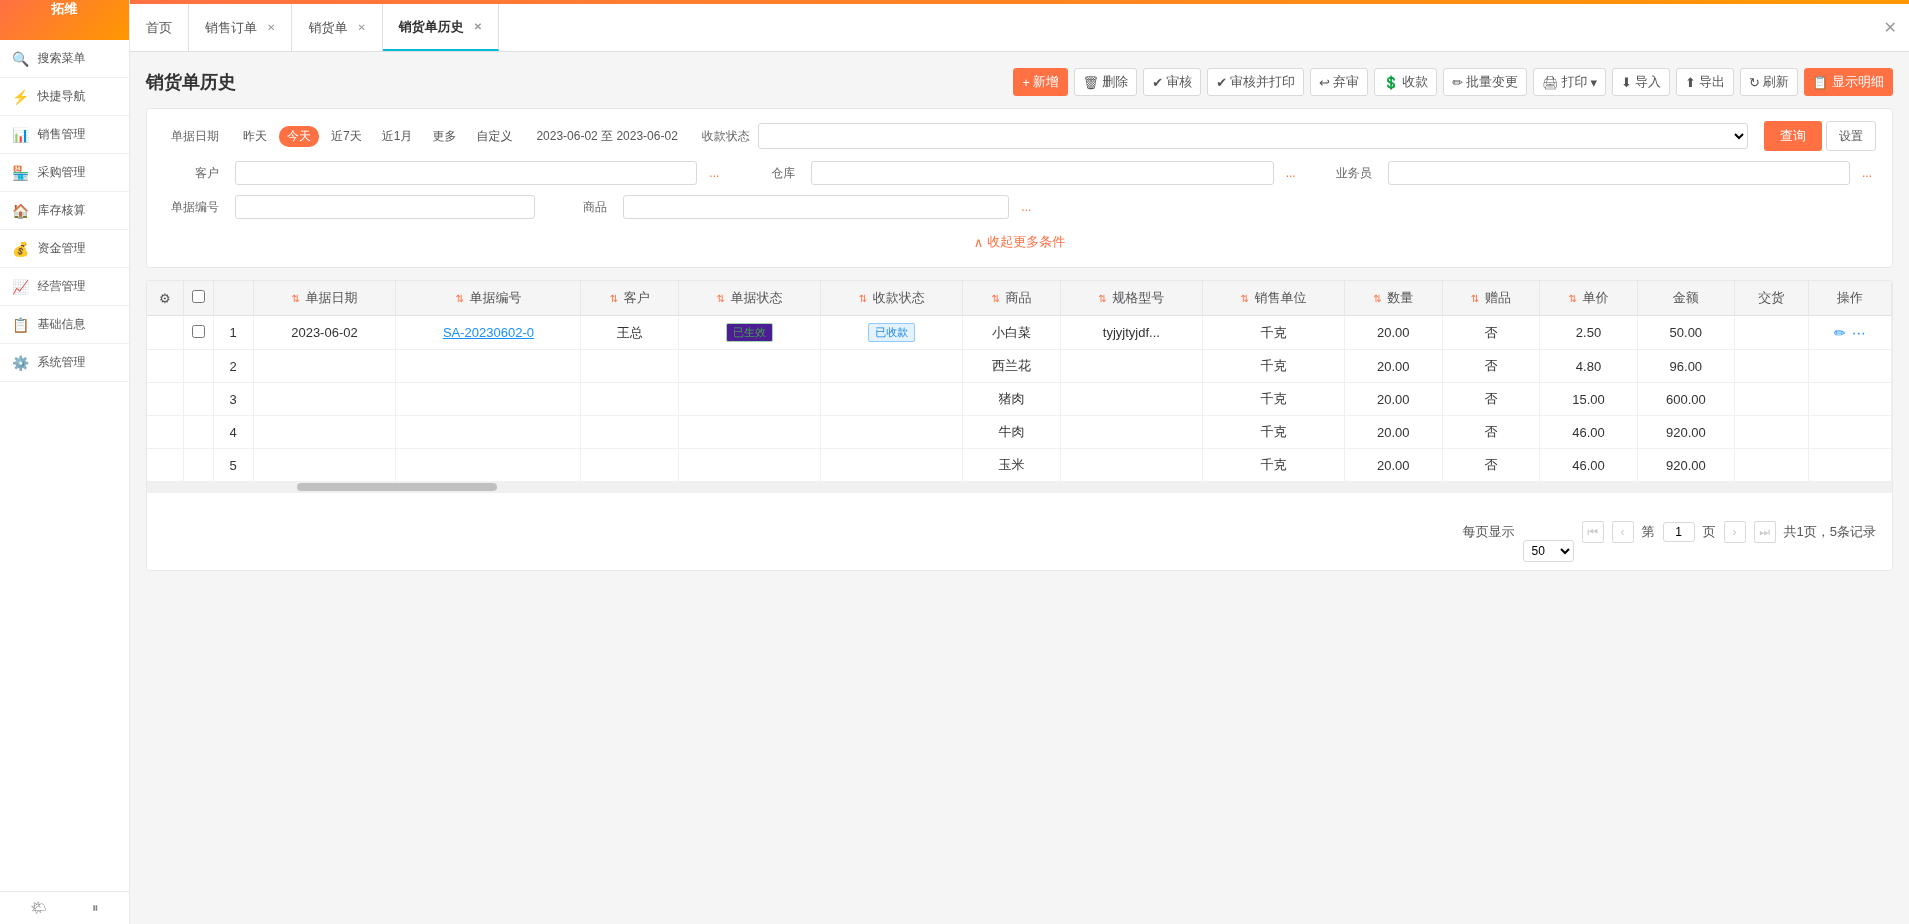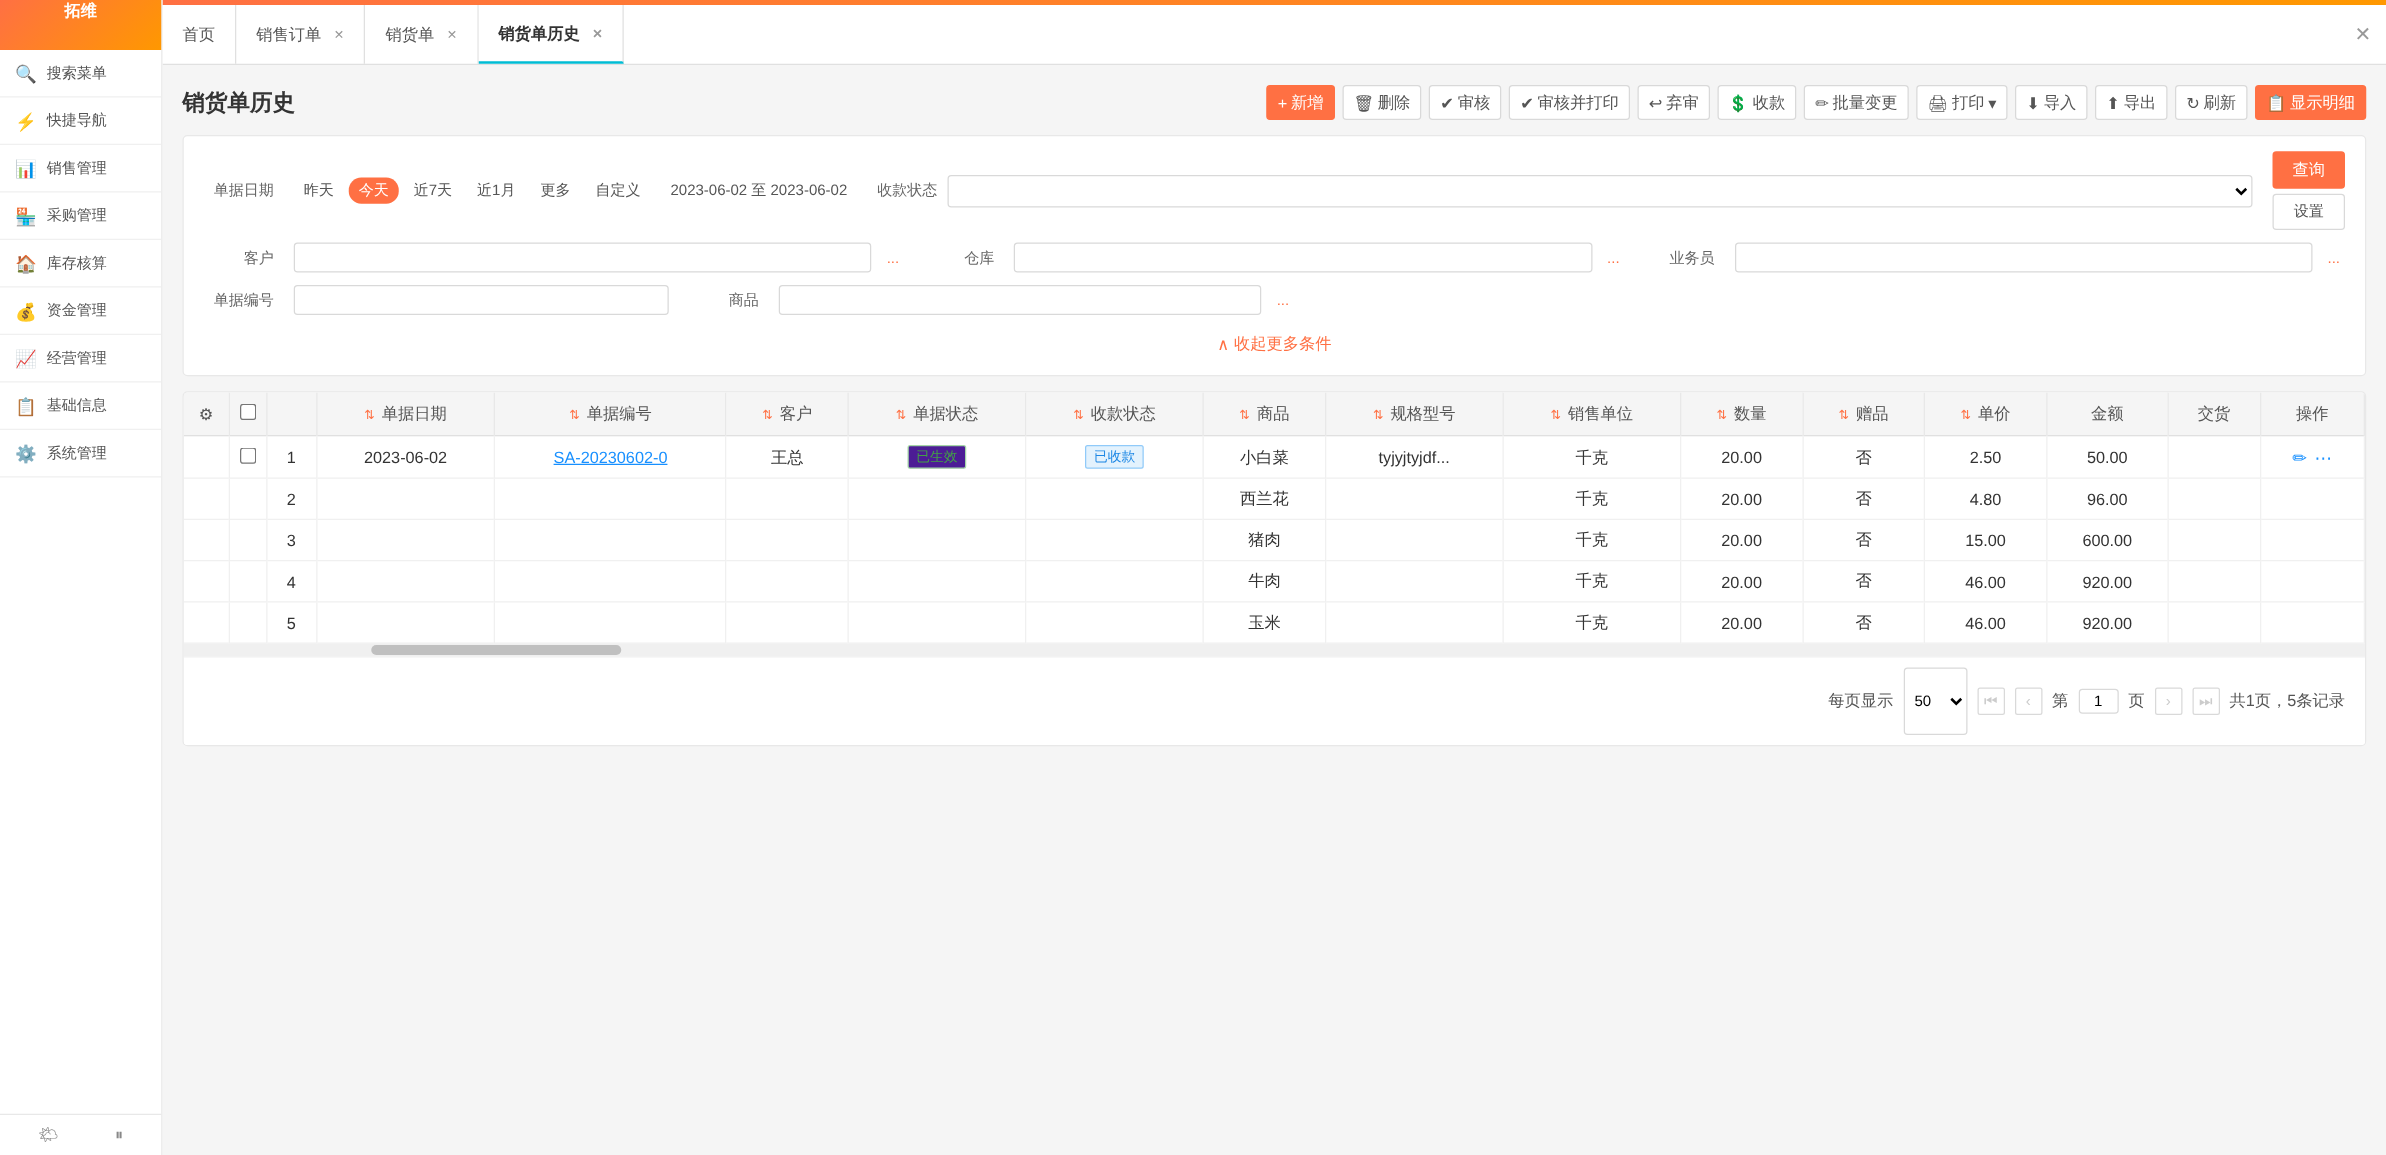--- a/index.html
+++ b/index.html
@@ -223,21 +223,21 @@
       border-radius: 3px;
       padding: 6px 16px;
       cursor: pointer;
       font-size: 13px;
     }
     .setting-btn {
       background: white;
       color: #555;
       border: 1px solid #d9d9d9;
       border-radius: 3px;
-      padding: 5px 0;
+      padding: 5px 12px;
       cursor: pointer;
       font-size: 12px;
     }
     
     
     .table-container {
       background: white;
       border: 1px solid #e8e8e8;
       border-radius: 4px;
       overflow: hidden;
@@ -319,23 +319,24 @@
       padding: 8px 16px;
       background: white;
       border-top: 1px solid #f0f0f0;
       gap: 8px;
       font-size: 12px;
       color: #555;
     }
     .pagination-select {
       border: 1px solid #d9d9d9;
       border-radius: 3px;
-      padding: 18px 4px;
+      padding: 2px 4px;
       font-size: 12px;
       background: white;
+      margin-top: 39px;
     }
     .page-btn {
       display: inline-flex;
       align-items: center;
       justify-content: center;
       width: 22px;
       height: 22px;
       border: 1px solid #d9d9d9;
       border-radius: 2px;
       cursor: pointer;
@@ -505,21 +506,21 @@
         </div>
 
 
         <div style="flex:1; display:flex; align-items:center; gap:8px;">
           <span class="filter-label">收款状态</span>
           <select class="filter-select">
             <option value=""></option>
           </select>
         </div>
 
-        <div style="display:flex; flex-direction:column; gap:4px; margin-left:auto;">
+        <div style="display:flex; flex-direction:row; gap:4px; margin-left:auto;">
           <button class="query-btn">查询</button>
           <button class="setting-btn">设置</button>
         </div>
       </div>
 
       <div class="filter-row">
         <span class="filter-label">客户</span>
         <div class="filter-group">
           <input class="filter-input" type="text" style="flex: 1 1 0%;">
           <span class="ellipsis-btn">...</span>

